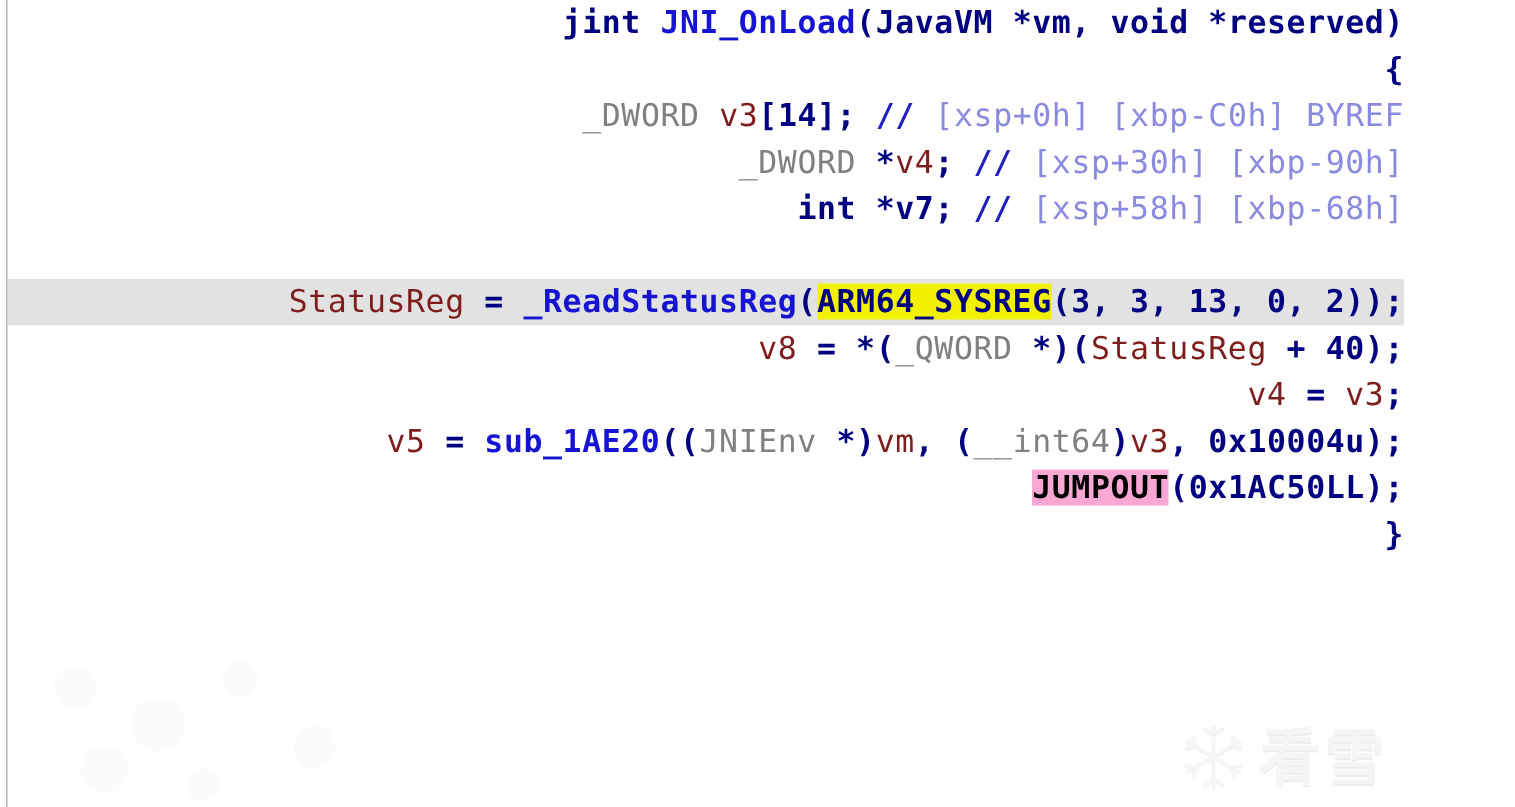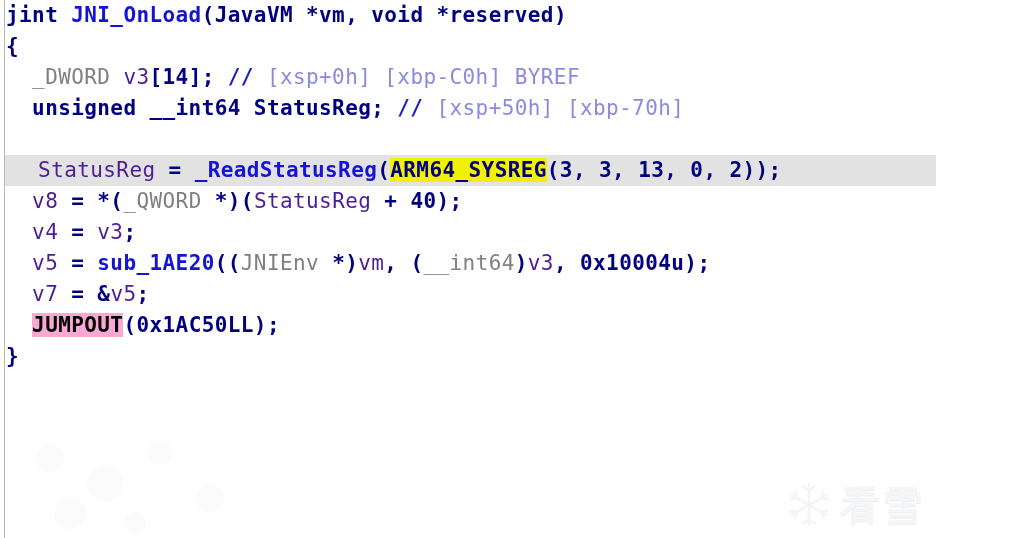--- a/index.html
+++ b/index.html
@@ -14,20 +14,21 @@
     overflow: hidden;
     font-family: "DejaVu Sans Mono", "Liberation Mono", monospace;
   }
 
   #pseudocode-view {
     position: relative;
     width: 936px;
     height: 538px;
     background: #ffffff;
     overflow: hidden;
+    text-align: right;
   }
 
   
   #left-gutter {
     position: absolute;
     left: 0;
     top: 0;
     width: 5px;
     height: 538px;
     background: #ffffff;
@@ -60,21 +61,21 @@
     margin-left: -6px;
     padding-left: 12px;
   }
 
   .tok { white-space: pre; }
 
   
   .t-kw      { color: #000080; font-weight: bold; }  
   .t-punct   { color: #000080; font-weight: bold; }
   .t-type    { color: #808080; }                      
-  .t-var     { color: #4c1d95; }                      
+  .t-var     { color: #7f1d1d; }                      
   .t-func    { color: #1414d2; font-weight: bold; }   
   .t-num     { color: #000080; font-weight: bold; }   
   .t-cmt-sl  { color: #2020c0; font-weight: bold; }   
   .t-cmt     { color: #8a8ae0; }                      
   .t-name    { color: #000080; font-weight: bold; }   
 
   .hl-yellow {
     background: #f2f200;
     color: #000080;
     font-weight: bold;
@@ -140,27 +141,27 @@
       <circle cx="200" cy="70" r="14"></circle>
     </g>
   </svg>
 
   <div id="left-gutter"></div>
 
   <div id="code-area">
       <div class="code-line"><span class="tok t-kw">jint</span><span class="tok t-kw"> </span><span class="tok t-func">JNI_OnLoad</span><span class="tok t-punct">(</span><span class="tok t-name">JavaVM </span><span class="tok t-punct">*</span><span class="tok t-name">vm</span><span class="tok t-punct">, </span><span class="tok t-kw">void </span><span class="tok t-punct">*</span><span class="tok t-name">reserved</span><span class="tok t-punct">)</span></div>
       <div class="code-line"><span class="tok t-punct">{</span></div>
       <div class="code-line"><span class="tok">  </span><span class="tok t-type">_DWORD</span><span class="tok t-kw"> </span><span class="tok t-var">v3</span><span class="tok t-punct">[14];</span><span class="tok t-kw"> </span><span class="tok t-cmt-sl">//</span><span class="tok t-cmt"> [xsp+0h] [xbp-C0h] BYREF</span></div>
-      <div class="code-line"><span class="tok">  </span><span class="tok t-kw">unsigned __int64</span><span class="tok t-kw"> </span><span class="tok t-name">StatusReg</span><span class="tok t-punct">;</span><span class="tok t-kw"> </span><span class="tok t-cmt-sl">//</span><span class="tok t-cmt"> [xsp+50h] [xbp-70h]</span></div>
+      <div class="code-line"><span class="tok">  </span><span class="tok t-type">_DWORD</span><span class="tok t-kw"> </span><span class="tok t-punct">*</span><span class="tok t-var">v4</span><span class="tok t-punct">;</span><span class="tok t-kw"> </span><span class="tok t-cmt-sl">//</span><span class="tok t-cmt"> [xsp+30h] [xbp-90h]</span></div>
+      <div class="code-line"><span class="tok">  </span><span class="tok t-kw">int</span><span class="tok t-kw"> </span><span class="tok t-punct">*</span><span class="tok t-name">v7</span><span class="tok t-punct">;</span><span class="tok t-kw"> </span><span class="tok t-cmt-sl">//</span><span class="tok t-cmt"> [xsp+58h] [xbp-68h]</span></div>
       <div class="code-line">&nbsp;</div>
       <div class="code-line current"><span class="tok">  </span><span class="tok t-var">StatusReg</span><span class="tok t-punct"> = </span><span class="tok t-func">_ReadStatusReg</span><span class="tok t-punct">(</span><span class="tok hl-yellow">ARM64_SYSREG</span><span class="tok t-punct">(</span><span class="tok t-num">3</span><span class="tok t-punct">, </span><span class="tok t-num">3</span><span class="tok t-punct">, </span><span class="tok t-num">13</span><span class="tok t-punct">, </span><span class="tok t-num">0</span><span class="tok t-punct">, </span><span class="tok t-num">2</span><span class="tok t-punct">));</span></div>
       <div class="code-line"><span class="tok">  </span><span class="tok t-var">v8</span><span class="tok t-punct"> = </span><span class="tok t-punct">*(</span><span class="tok t-type">_QWORD</span><span class="tok t-kw"> </span><span class="tok t-punct">*)(</span><span class="tok t-var">StatusReg</span><span class="tok t-punct"> + </span><span class="tok t-num">40</span><span class="tok t-punct">);</span></div>
       <div class="code-line"><span class="tok">  </span><span class="tok t-var">v4</span><span class="tok t-punct"> = </span><span class="tok t-var">v3</span><span class="tok t-punct">;</span></div>
       <div class="code-line"><span class="tok">  </span><span class="tok t-var">v5</span><span class="tok t-punct"> = </span><span class="tok t-func">sub_1AE20</span><span class="tok t-punct">((</span><span class="tok t-type">JNIEnv</span><span class="tok t-kw"> </span><span class="tok t-punct">*)</span><span class="tok t-var">vm</span><span class="tok t-punct">, (</span><span class="tok t-type">__int64</span><span class="tok t-punct">)</span><span class="tok t-var">v3</span><span class="tok t-punct">, </span><span class="tok t-num">0x10004u</span><span class="tok t-punct">);</span></div>
-      <div class="code-line"><span class="tok">  </span><span class="tok t-var">v7</span><span class="tok t-punct"> = &amp;</span><span class="tok t-var">v5</span><span class="tok t-punct">;</span></div>
       <div class="code-line"><span class="tok">  </span><span class="tok hl-red">JUMPOUT</span><span class="tok t-punct">(</span><span class="tok t-num">0x1AC50LL</span><span class="tok t-punct">);</span></div>
       <div class="code-line"><span class="tok t-punct">}</span></div>
     </div>
 
   <div id="watermark">
     <svg class="wm-mark" viewBox="0 0 64 64" aria-hidden="true">
       <g stroke="currentColor" stroke-width="4" stroke-linecap="round" fill="none">
         <line x1="32" y1="4" x2="32" y2="60"></line>
         <line x1="8" y1="18" x2="56" y2="46"></line>
         <line x1="8" y1="46" x2="56" y2="18"></line>

